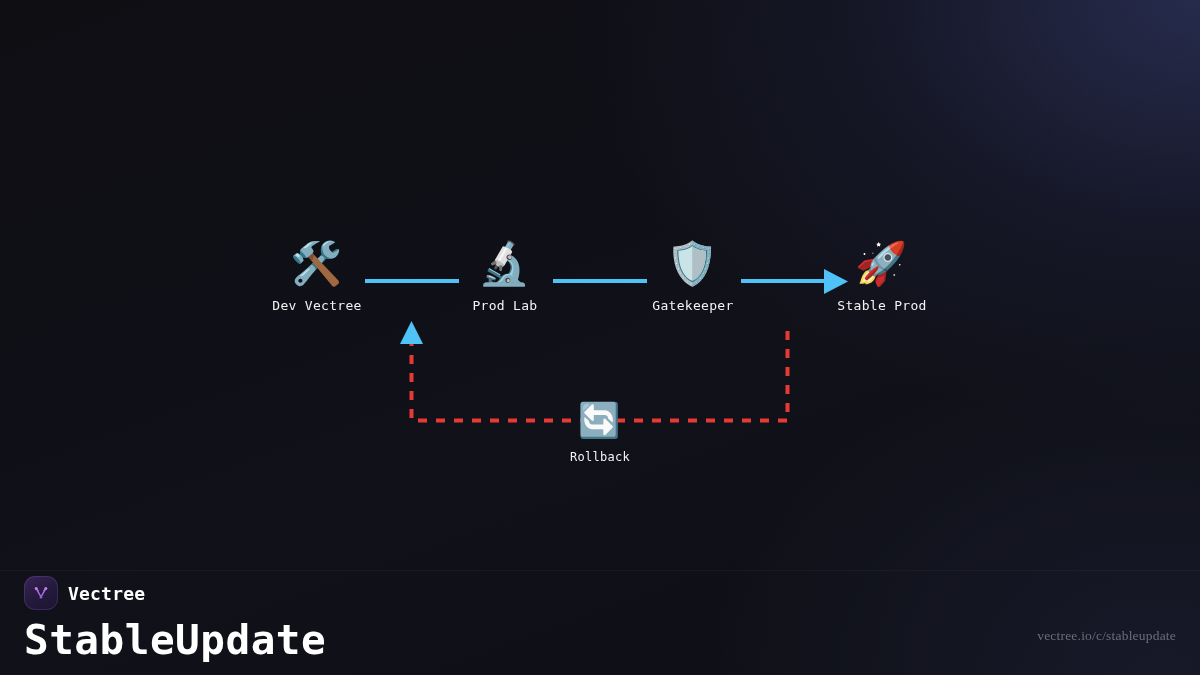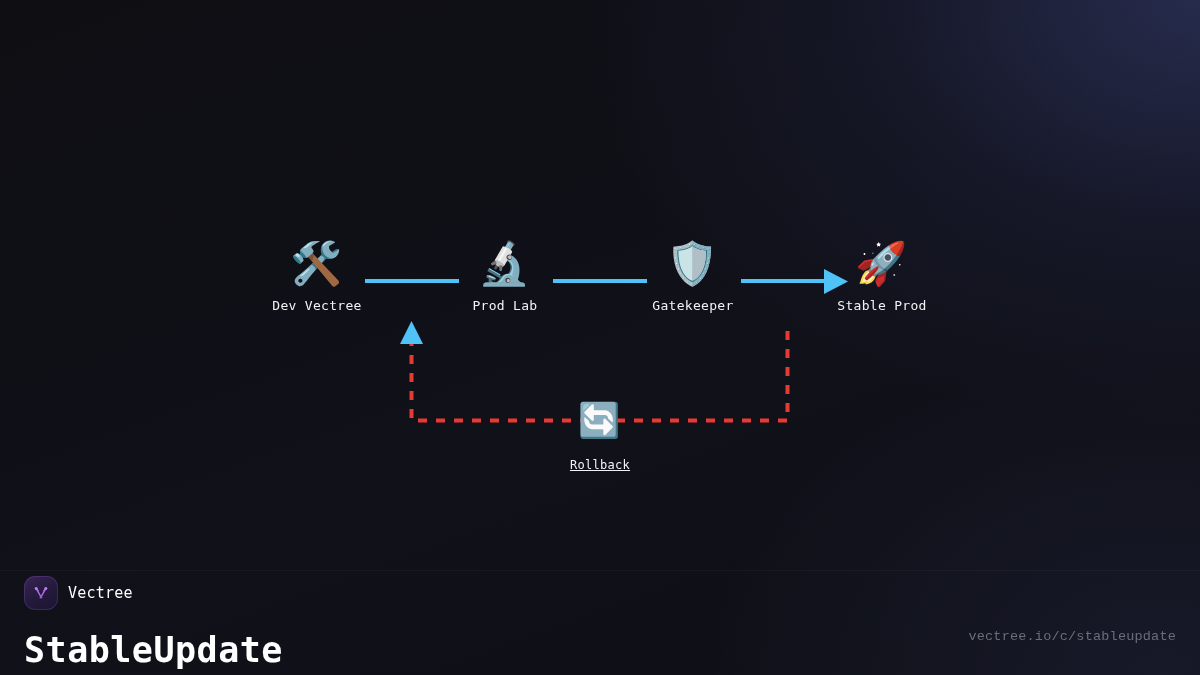--- a/index.html
+++ b/index.html
@@ -59,21 +59,21 @@
     display: block;
     margin-top: 6px;
     font-size: 13px;
     letter-spacing: 0.3px;
     color: #f2f3f6;
     font-family: "DejaVu Sans Mono", "Liberation Mono", monospace;
     white-space: nowrap;
   }
 
   .node-rollback .node-icon { font-size: 34px; line-height: 40px; height: 42px; }
-  .node-rollback .node-label { margin-top: 16px; font-size: 12px; text-decoration: underline; }
+  .node-rollback .node-label { margin-top: 8px; font-size: 12px; }
 
   
   #footer-divider {
     position: absolute;
     left: 0;
     right: 0;
     top: 570px;
     height: 1px;
     background: rgba(255,255,255,0.035);
   }
@@ -99,45 +99,45 @@
     border-radius: 11px;
     background: linear-gradient(150deg, #3a2456 0%, #241a3c 52%, #1c1530 100%);
     display: flex;
     align-items: center;
     justify-content: center;
     flex: none;
     box-shadow: 0 0 0 1px rgba(160,110,235,0.20) inset;
   }
 
   #brand-name {
-    font-size: 15px;
-    font-weight: normal;
+    font-size: 18px;
+    font-weight: bold;
     color: #ffffff;
     letter-spacing: 0.2px;
     font-family: "DejaVu Sans Mono", "Liberation Mono", monospace;
   }
 
   #page-title {
-    margin-top: 18px;
-    font-size: 35px;
+    margin-top: 8px;
+    font-size: 41px;
     font-weight: bold;
     color: #ffffff;
     letter-spacing: 0.5px;
     line-height: 42px;
     font-family: "DejaVu Sans Mono", "Liberation Mono", monospace;
   }
 
   #footer-url {
     position: absolute;
     right: 0;
     bottom: 11px;
     font-size: 13.5px;
     color: #6a6d7a;
     letter-spacing: 0.2px;
-    font-family: Liberation Mono, monospace;
+    font-family: Liberation Serif, serif;
   }
 </style>
 </head>
 <body>
 
 <div id="stage">
 
   <svg id="flow-canvas" viewBox="0 0 1200 675" width="1200" height="675" aria-hidden="true">
 
     <line x1="365" y1="281" x2="459" y2="281" stroke="#4fc3f7" stroke-width="4" stroke-linecap="butt"></line>

